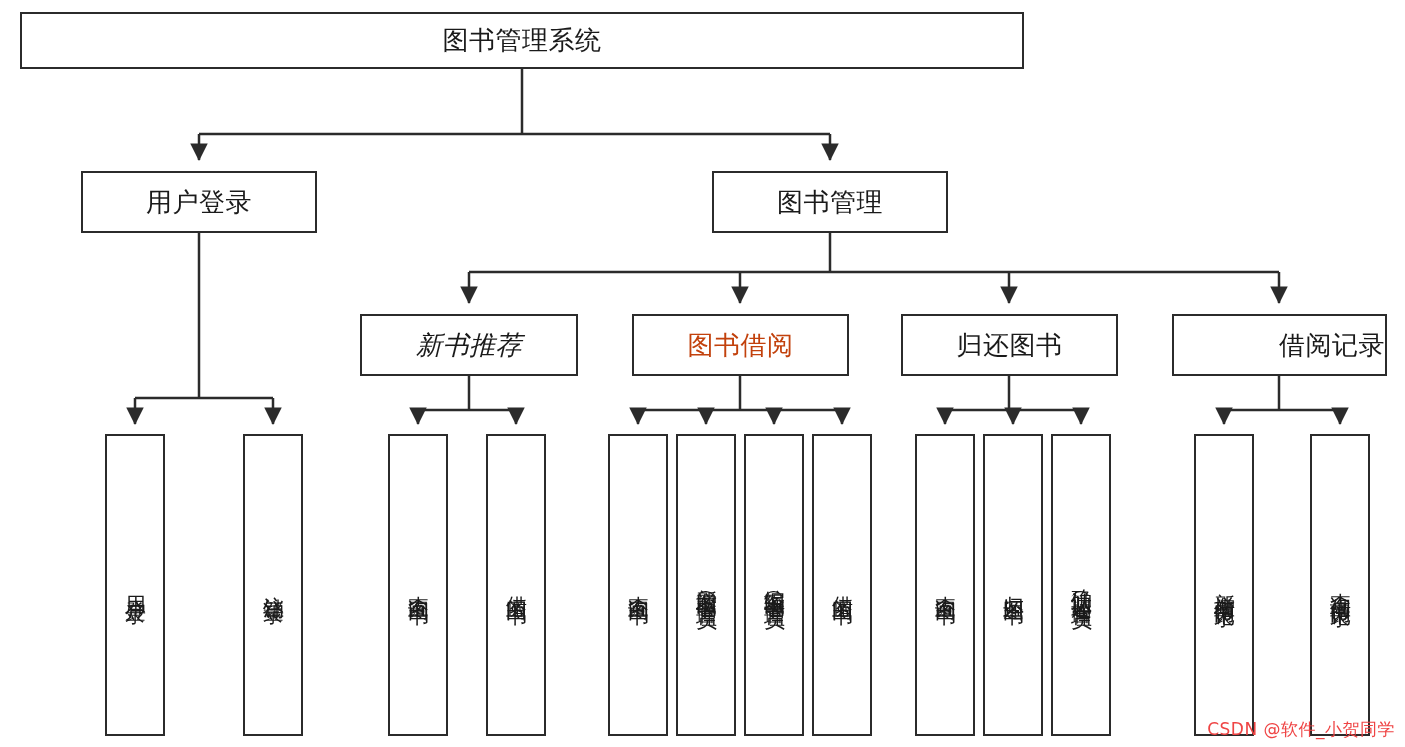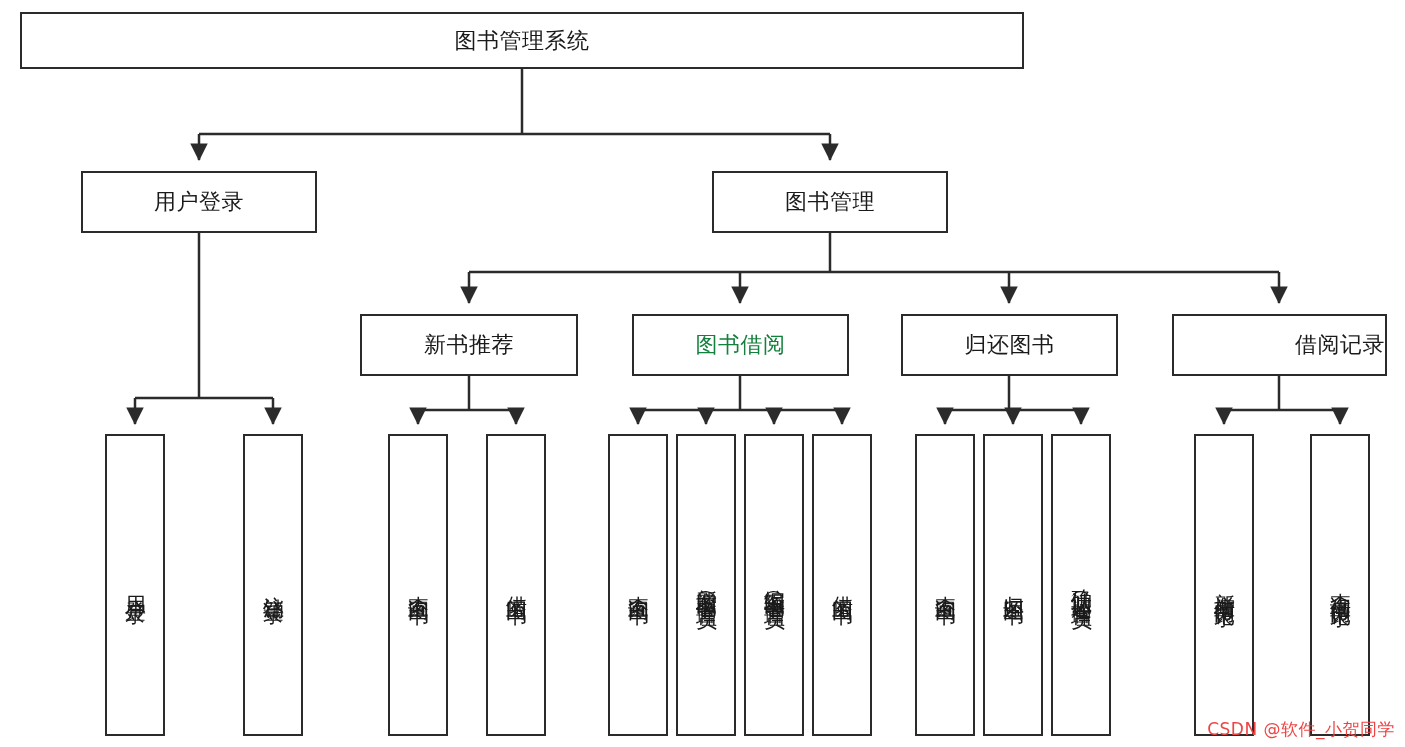--- a/index.html
+++ b/index.html
@@ -27,21 +27,21 @@
     position: absolute;
     box-sizing: border-box;
     background: #ffffff;
     border: 2px solid #2b2b2b;
     display: flex;
     align-items: center;
     justify-content: center;
     color: #1a1a1a;
   }
   .node.horiz {
-    font-size: 22px;
+    font-size: 26px;
     letter-spacing: 0.5px;
   }
   .node.vert {
     writing-mode: vertical-rl;
     text-orientation: upright;
     font-size: 21px;
     line-height: 1.18;
     letter-spacing: 3px;
     padding: 6px 0;
     text-align: center;
@@ -121,24 +121,24 @@
     <span>图书管理系统</span>
   </div>
 
   <div class="node horiz" style="left: 81px; top: 171px; width: 236px; height: 62px; background: rgb(255, 255, 255); border-color: rgb(43, 43, 43); color: rgb(26, 26, 26);">
     <span>用户登录</span>
   </div>
   <div class="node horiz" style="left: 712px; top: 171px; width: 236px; height: 62px; background: rgb(255, 255, 255); border-color: rgb(43, 43, 43); color: rgb(26, 26, 26); text-align: center;">
     <span>图书管理</span>
   </div>
 
-  <div class="node horiz" style="left: 360px; top: 314px; width: 218px; height: 62px; background: rgb(255, 255, 255); border-color: rgb(43, 43, 43); color: rgb(26, 26, 26);">
+  <div class="node horiz" style="left: 360px; top: 314px; width: 218px; height: 62px; background: rgb(255, 255, 255); border-color: rgb(43, 43, 43); color: rgb(26, 26, 26); font-style: italic;">
     <span>新书推荐</span>
   </div>
-  <div class="node horiz" style="left: 632px; top: 314px; width: 217px; height: 62px; background: rgb(255, 255, 255); border-color: rgb(43, 43, 43); color: #15803d;">
+  <div class="node horiz" style="left: 632px; top: 314px; width: 217px; height: 62px; background: rgb(255, 255, 255); border-color: rgb(43, 43, 43); color: #c2410c;">
     <span>图书借阅</span>
   </div>
   <div class="node horiz" style="left: 901px; top: 314px; width: 217px; height: 62px; background: rgb(255, 255, 255); border-color: rgb(43, 43, 43); color: rgb(26, 26, 26);">
     <span>归还图书</span>
   </div>
   <div class="node horiz" style="left: 1172px; top: 314px; width: 215px; height: 62px; background: rgb(255, 255, 255); border-color: rgb(43, 43, 43); color: rgb(26, 26, 26); justify-content: flex-end;">
     <span>借阅记录</span>
   </div>
 
   <div class="node vert" style="left: 105px; top: 434px; width: 60px; height: 302px; background: rgb(255, 255, 255); border-color: rgb(43, 43, 43); color: rgb(26, 26, 26);">

